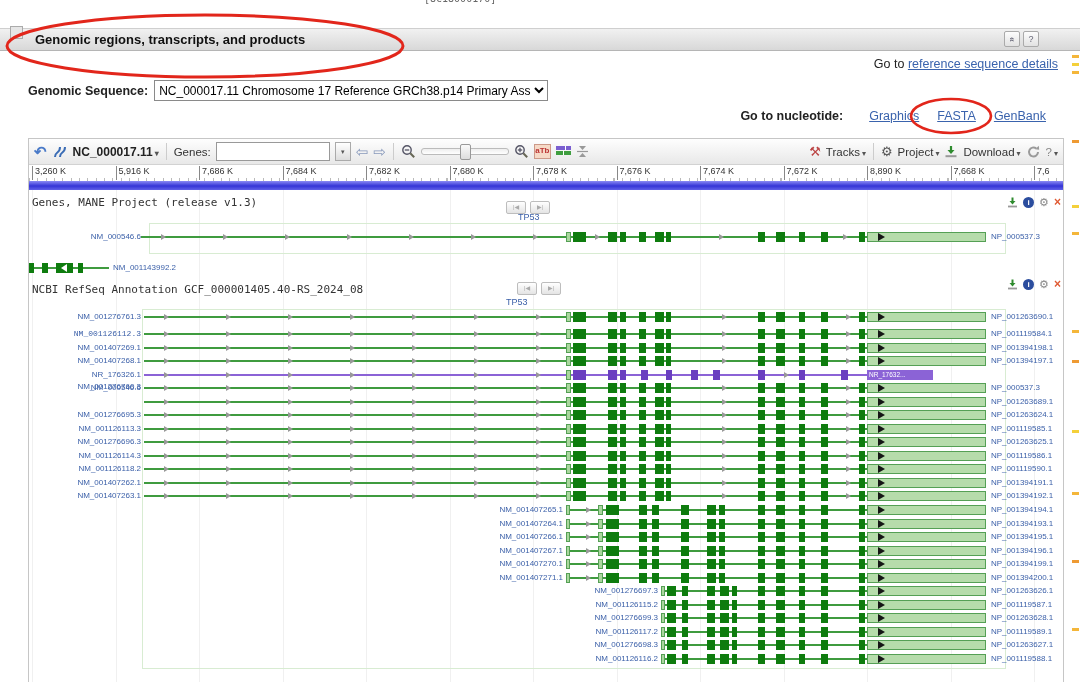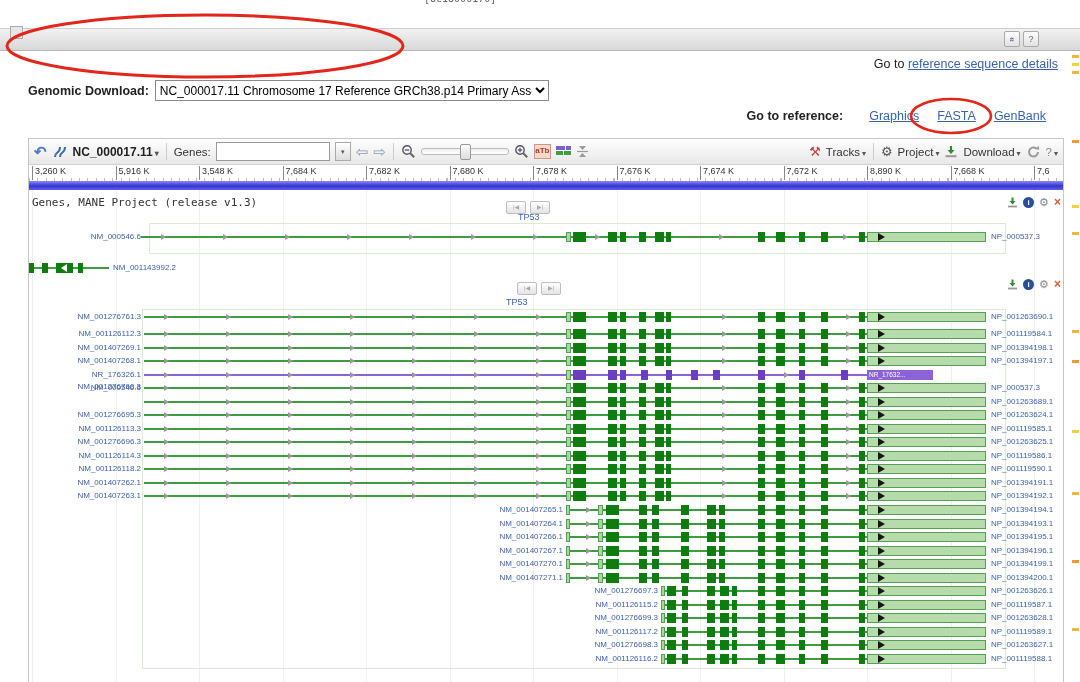--- a/index.html
+++ b/index.html
@@ -86,35 +86,36 @@
 </style>
 </head>
 <body>
 
 <div class="top-clip">
     <span>[8c18000170]</span>
   </div>
 
 <div class="section-bar">
   <span class="sec-toggle"></span>
+  <span class="sec-title">Genomic regions, transcripts, and products</span>
   <button class="sq-btn" style="right:60px;"><span class="chev">«</span></button>
   <button class="sq-btn" style="right:41px;">?</button>
 </div>
 
 <div class="goto-ref">
   <span>Go to</span>
   <a class="lnk">reference sequence details</a>
 </div>
 
 <div class="gseq-row">
-  <b>Genomic Download:</b><select><option>NC_000017.11 Chromosome 17 Reference GRCh38.p14 Primary Assembly</option></select>
+  <b>Genomic Sequence:</b><select><option>NC_000017.11 Chromosome 17 Reference GRCh38.p14 Primary Assembly</option></select>
 </div>
 
 <div class="nuc-row">
-  <b>Go to reference:</b><a class="lnk">Graphics</a><a class="lnk">FASTA</a><a class="lnk">GenBank</a>
+  <b>Go to nucleotide:</b><a class="lnk">Graphics</a><a class="lnk">FASTA</a><a class="lnk">GenBank</a>
 </div>
 
 <div class="viewer">
   <div class="toolbar">
     <span class="tb-back">↶</span>
     <span style="line-height:0;"><svg width="16" height="14">
           <path d="M3 12 C3 6, 8 9, 8 2 M8 12 C8 6, 13 9, 13 2" stroke="#3a6cb5" fill="none" stroke-width="2"></path>
         </svg></span>
     <span class="tb-acc"><span>NC_000017.11</span><span class="caret">▾</span></span>
     <span class="tb-sep"></span>
@@ -165,21 +166,21 @@
             <path d="M12.8 0.8 l0.4 4 -4 -0.6 z" fill="#9a9a9a"></path>
           </svg></span>
       <span class="tb-lbl"><span style="color:#888;">?</span><span class="caret">▾</span></span>
     </span>
   </div>
 
   <div class="ruler" id="ruler">
       <div class="minor"></div>
       <div class="tick" style="left: 3px;">3,260 K</div>
       <div class="tick" style="left: 86.5px;">5,916 K</div>
-      <div class="tick" style="left: 170px;">3,548 K</div>
+      <div class="tick" style="left: 170px;">7,686 K</div>
       <div class="tick" style="left: 253.5px;">7,684 K</div>
       <div class="tick" style="left: 337px;">7,682 K</div>
       <div class="tick" style="left: 420.5px;">7,680 K</div>
       <div class="tick" style="left: 504px;">7,678 K</div>
       <div class="tick" style="left: 587.5px;">7,676 K</div>
       <div class="tick" style="left: 671px;">7,674 K</div>
       <div class="tick" style="left: 754.5px;">7,672 K</div>
       <div class="tick" style="left: 838px;">8,890 K</div>
       <div class="tick" style="left: 921.5px;">7,668 K</div>
       <div class="tick" style="left: 1005px;">7,6</div>
@@ -255,21 +256,21 @@
       <div class="texon" style="left: 626px; width: 9px; top: 173px; background: rgb(14, 124, 14); border: none;"></div>
       <div class="texon" style="left: 637px; width: 5px; top: 173px; background: rgb(14, 124, 14); border: none;"></div>
       <div class="texon" style="left: 729px; width: 7px; top: 173px; background: rgb(14, 124, 14); border: none;"></div>
       <div class="texon" style="left: 747px; width: 9px; top: 173px; background: rgb(14, 124, 14); border: none;"></div>
       <div class="texon" style="left: 770px; width: 6px; top: 173px; background: rgb(14, 124, 14); border: none;"></div>
       <div class="texon" style="left: 792px; width: 7px; top: 173px; background: rgb(14, 124, 14); border: none;"></div>
       <div class="texon" style="left: 830px; width: 6px; top: 173px; background: rgb(14, 124, 14); border: none;"></div>
       <div class="tend" style="left: 838px; width: 119px; top: 173px; background: rgb(182, 220, 171); border: 1px solid rgb(85, 160, 85);"></div>
       <div class="blkarrow" style="left: 849px; top: 174px;"></div>
       <div class="tprod" style="left: 962px; top: 173px;">NP_001263690.1</div>
-      <div class="tlabel" style="left: -18px; top: 190px; width: 130px;">NM_001126112.3</div>
+      <div class="tlabel" style="left: -18px; top: 190px; width: 130px; font-family: Liberation Mono, monospace;">NM_001126112.3</div>
       <div class="tline" style="left: 115px; width: 729px; top: 194px; background: rgb(63, 155, 63);"></div>
       <div class="tarrow" style="left: 135px; top: 192px;"></div>
       <div class="tarrow" style="left: 197px; top: 192px;"></div>
       <div class="tarrow" style="left: 259px; top: 192px;"></div>
       <div class="tarrow" style="left: 321px; top: 192px;"></div>
       <div class="tarrow" style="left: 383px; top: 192px;"></div>
       <div class="tarrow" style="left: 445px; top: 192px;"></div>
       <div class="tarrow" style="left: 507px; top: 192px;"></div>
       <div class="tarrow" style="left: 693px; top: 192px;"></div>
       <div class="tarrow" style="left: 817px; top: 192px;"></div>
@@ -816,20 +817,21 @@
     <span style="line-height:0;"><svg width="11" height="11">
           <path d="M5.5 0.5 v4" stroke="#2e8b2e" stroke-width="2"></path>
           <path d="M2.5 4 l3 3.4 3 -3.4 z" fill="#2e8b2e"></path>
           <rect x="1" y="8.6" width="9" height="1.8" fill="#999"></rect>
         </svg></span>
     <span class="info-ic">i</span>
     <span class="gear-ic">⚙</span>
     <span class="close-ic">×</span>
   </div>
 
+  <div class="trk-title" style="left:3px;top:144px;">NCBI RefSeq Annotation GCF_000001405.40-RS_2024_08</div>
   <span class="pg-btn" style="left:488px;top:143px;">|◀</span>
   <span class="pg-btn" style="left:512px;top:143px;">▶|</span>
   <div class="gene-label" style="left:477px;top:158px;">TP53</div>
   <div class="trk-icons" style="left:978px;top:139px;">
     <span style="line-height:0;"><svg width="11" height="11">
           <path d="M5.5 0.5 v4" stroke="#2e8b2e" stroke-width="2"></path>
           <path d="M2.5 4 l3 3.4 3 -3.4 z" fill="#2e8b2e"></path>
           <rect x="1" y="8.6" width="9" height="1.8" fill="#999"></rect>
         </svg></span>
     <span class="info-ic">i</span>

